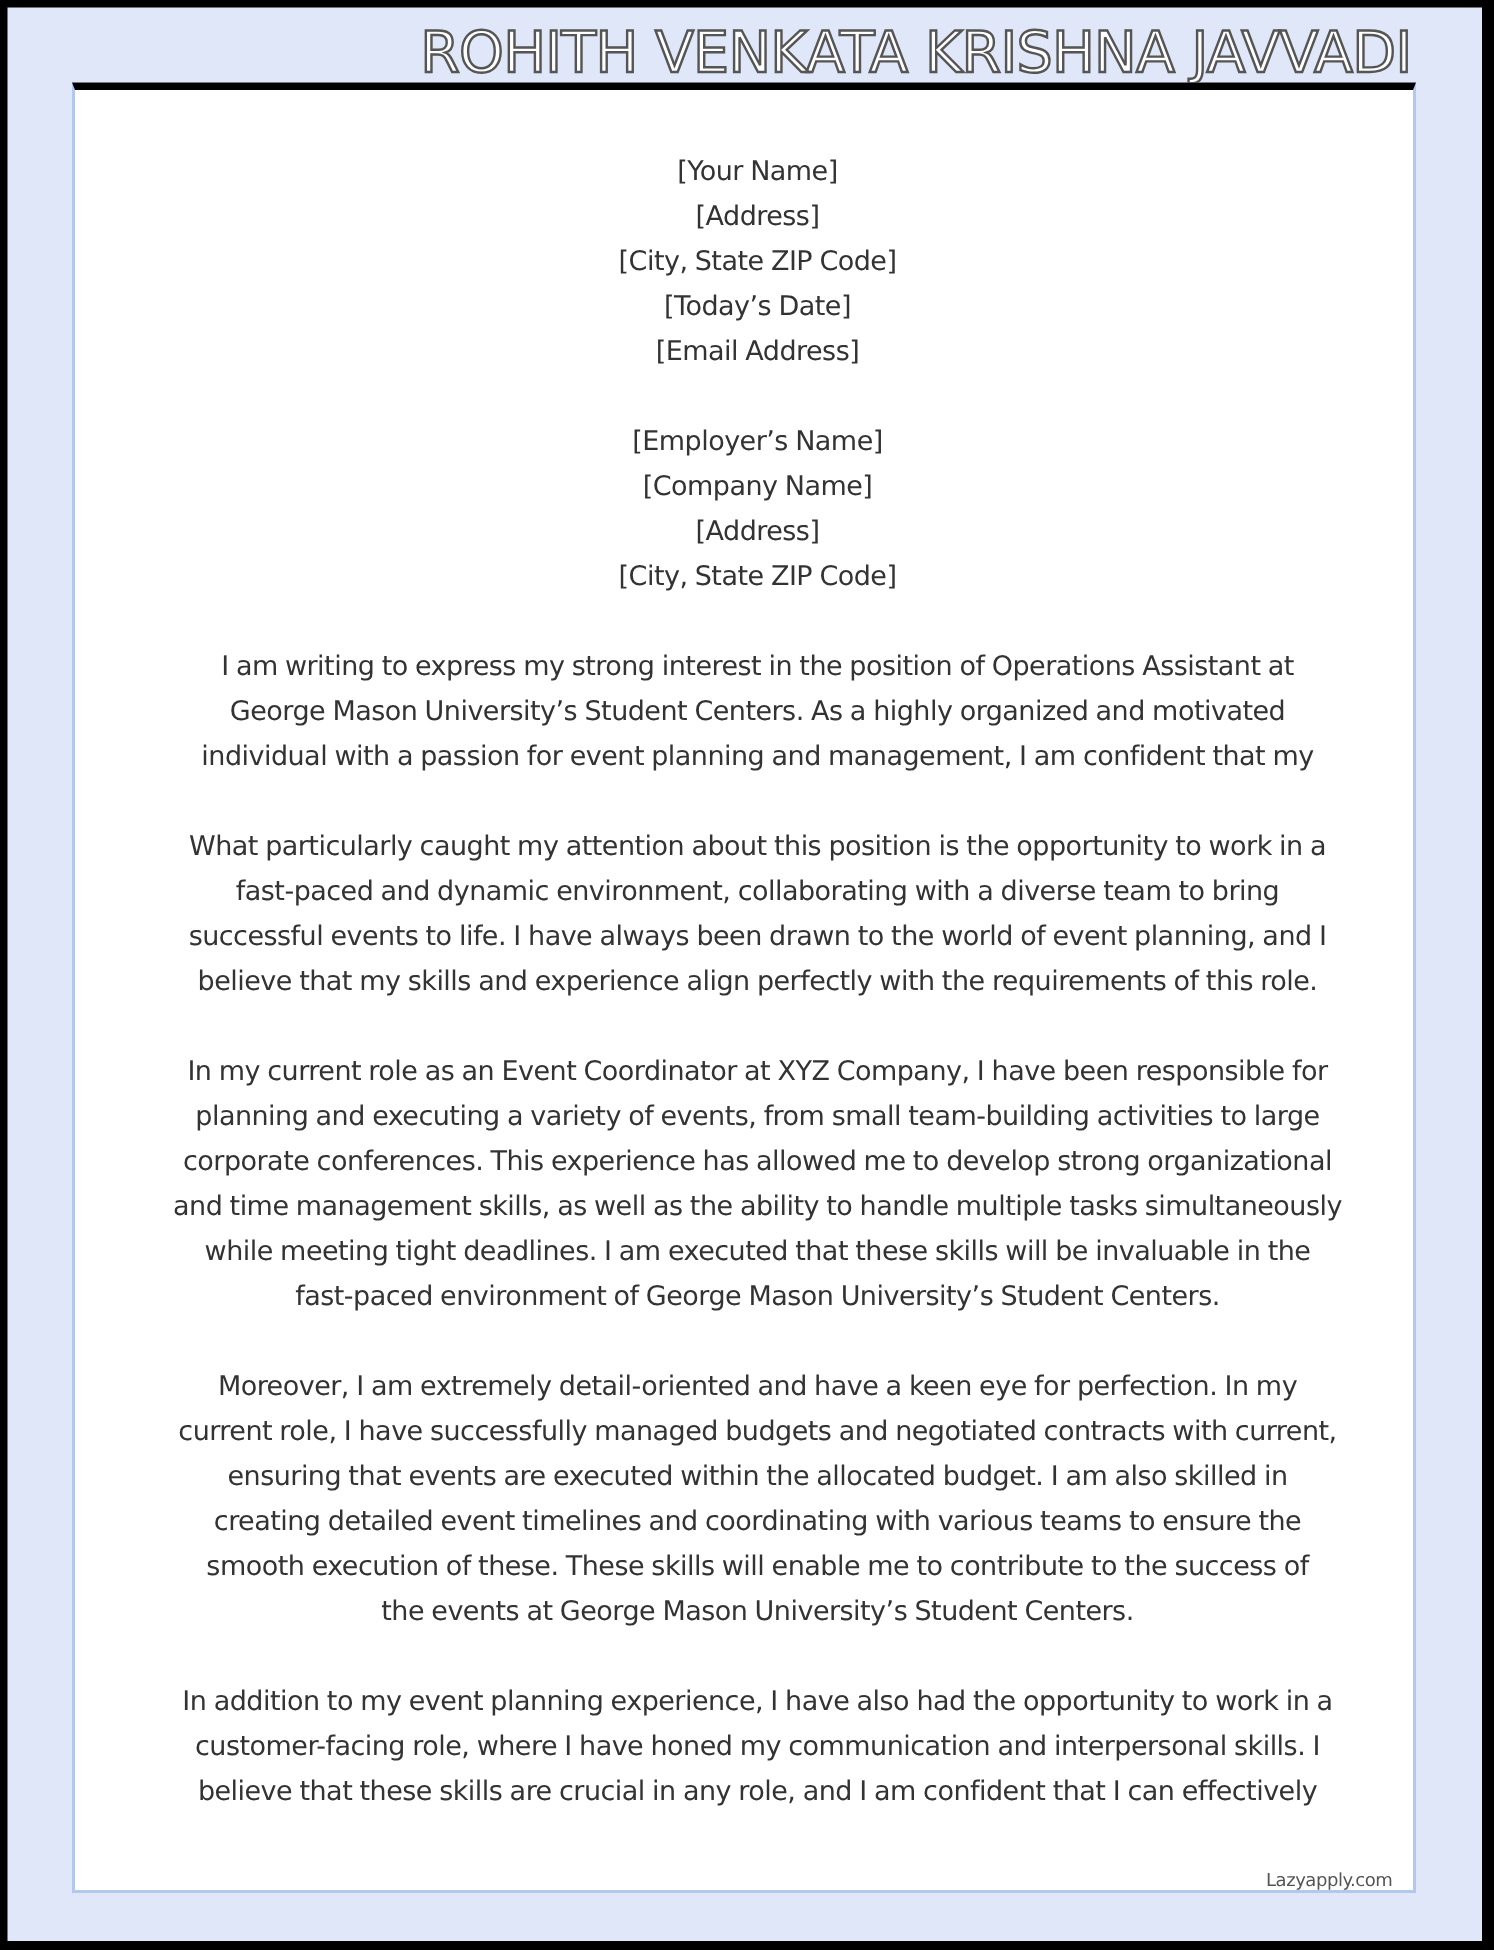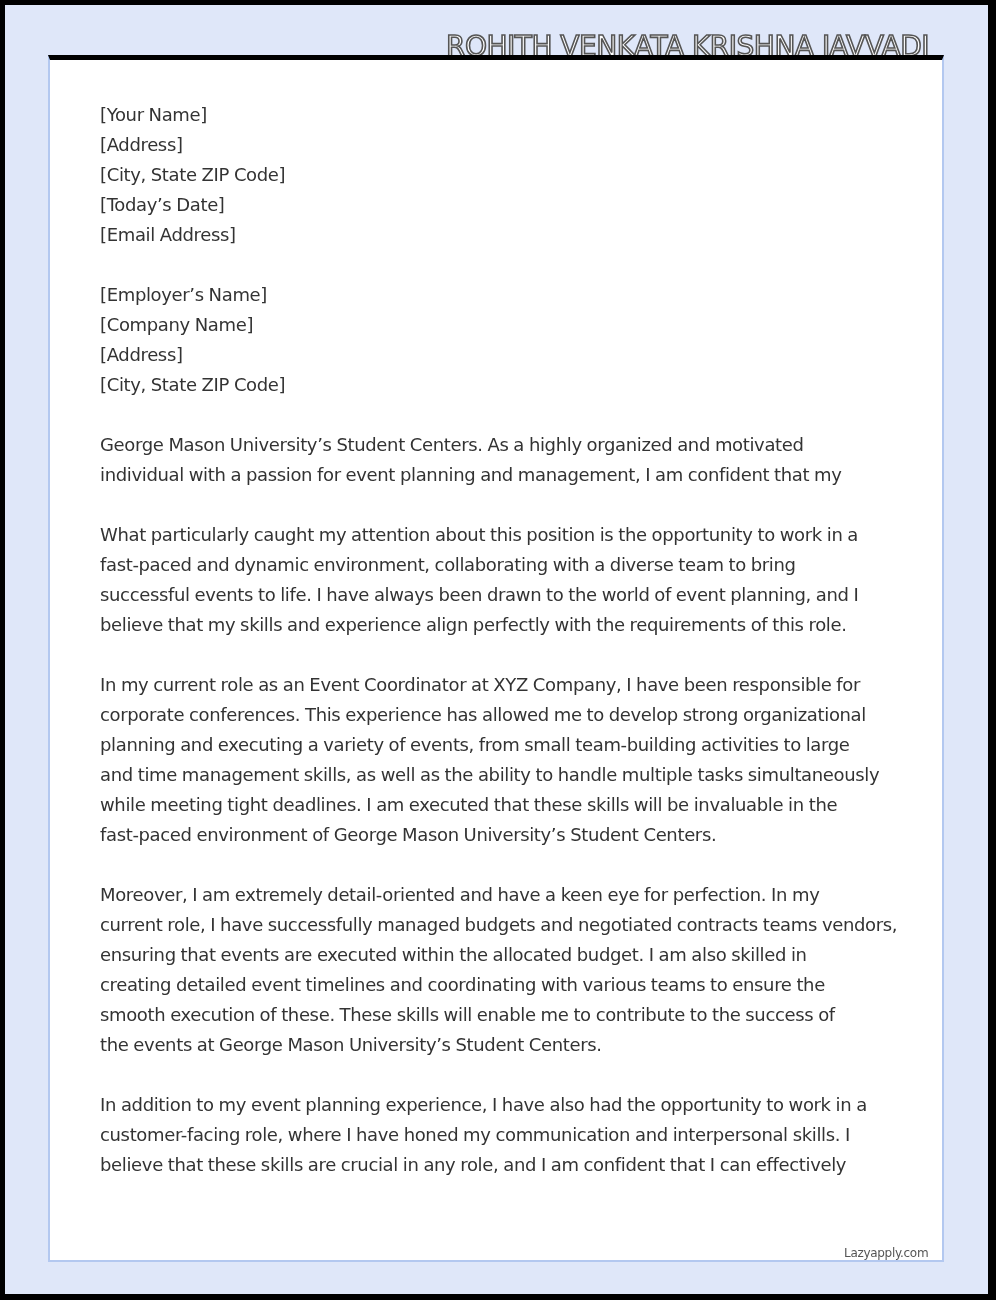--- a/index.html
+++ b/index.html
@@ -16,27 +16,27 @@
     left: 5px; top: 5px;
     width: 983px; height: 1289px;
     background: #dfe7f9;
     overflow: hidden;
   }
   .title {
     position: absolute;
     right: 47px;
     top: 8px;
     font-family: "DejaVu Sans", sans-serif;
-    font-size: 28px;
+    font-size: 38px;
     letter-spacing: -0.5px;
     line-height: 44px;
     color: #ffffff;
     -webkit-text-stroke: 1.6px #555;
     white-space: nowrap;
-    margin: 12px;
+    margin: 0;
     font-weight: normal;
   }
   .card {
     position: absolute;
     left: 43px;
     top: 50px;
     width: 896px;
     height: 1207px;
     background: #ffffff;
     border-top: 5px solid #000;
@@ -51,21 +51,21 @@
     top: 95px;
     width: 810px;
     font-family: "DejaVu Sans", sans-serif;
     font-size: 18px;
     line-height: 30px;
     color: #333;
     letter-spacing: -0.35px;
     word-spacing: -0.5px;
   }
   .letter p { margin: 0 0 30px 0; }
-  .letter .line { display: block; white-space: nowrap; }
+  .letter .line { display: block; white-space: nowrap; text-align: center; }
   .watermark {
     position: absolute;
     left: 839px;
     top: 1241px;
     font-family: "DejaVu Sans", sans-serif;
     font-size: 12px;
     color: #555;
     letter-spacing: -0.3px;
   }
 </style>
@@ -88,43 +88,44 @@
 
     <p>
       <span class="line">[Employer’s Name]</span>
       <span class="line">[Company Name]</span>
       <span class="line">[Address]</span>
       <span class="line">[City, State ZIP Code]</span>
     </p>
 
 
     <p>
+      <span class="line">I am writing to express my strong interest in the position of Operations Assistant at</span>
       <span class="line">George Mason University’s Student Centers. As a highly organized and motivated</span>
       <span class="line">individual with a passion for event planning and management, I am confident that my</span>
     </p>
 
     <p>
       <span class="line">What particularly caught my attention about this position is the opportunity to work in a</span>
       <span class="line">fast-paced and dynamic environment, collaborating with a diverse team to bring</span>
       <span class="line">successful events to life. I have always been drawn to the world of event planning, and I</span>
       <span class="line">believe that my skills and experience align perfectly with the requirements of this role.</span>
     </p>
 
     <p>
       <span class="line">In my current role as an Event Coordinator at XYZ Company, I have been responsible for</span>
+      <span class="line">planning and executing a variety of events, from small team-building activities to large</span>
       <span class="line">corporate conferences. This experience has allowed me to develop strong organizational</span>
-      <span class="line">planning and executing a variety of events, from small team-building activities to large</span>
       <span class="line">and time management skills, as well as the ability to handle multiple tasks simultaneously</span>
       <span class="line">while meeting tight deadlines. I am executed that these skills will be invaluable in the</span>
       <span class="line">fast-paced environment of George Mason University’s Student Centers.</span>
     </p>
 
     <p>
       <span class="line">Moreover, I am extremely detail-oriented and have a keen eye for perfection. In my</span>
-      <span class="line">current role, I have successfully managed budgets and negotiated contracts teams vendors,</span>
+      <span class="line">current role, I have successfully managed budgets and negotiated contracts with current,</span>
       <span class="line">ensuring that events are executed within the allocated budget. I am also skilled in</span>
       <span class="line">creating detailed event timelines and coordinating with various teams to ensure the</span>
       <span class="line">smooth execution of these. These skills will enable me to contribute to the success of</span>
       <span class="line">the events at George Mason University’s Student Centers.</span>
     </p>
 
     <p>
       <span class="line">In addition to my event planning experience, I have also had the opportunity to work in a</span>
       <span class="line">customer-facing role, where I have honed my communication and interpersonal skills. I</span>
       <span class="line">believe that these skills are crucial in any role, and I am confident that I can effectively</span>

